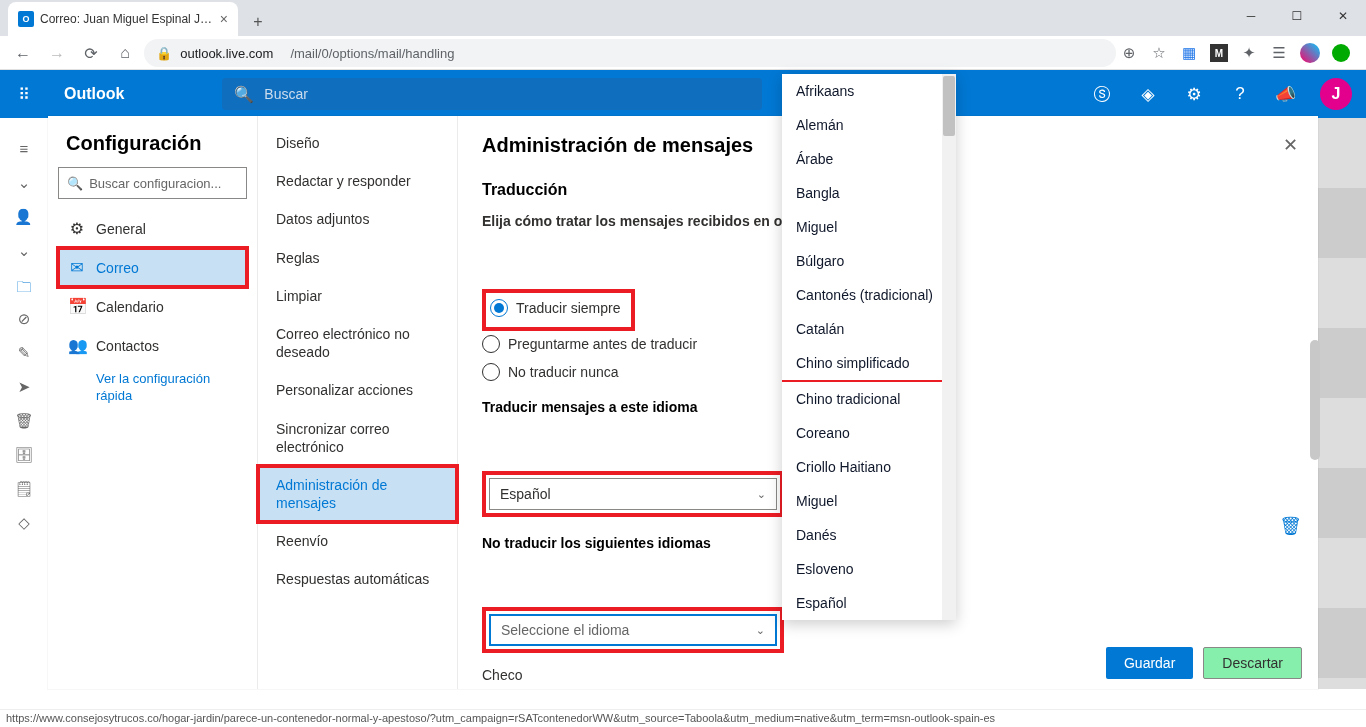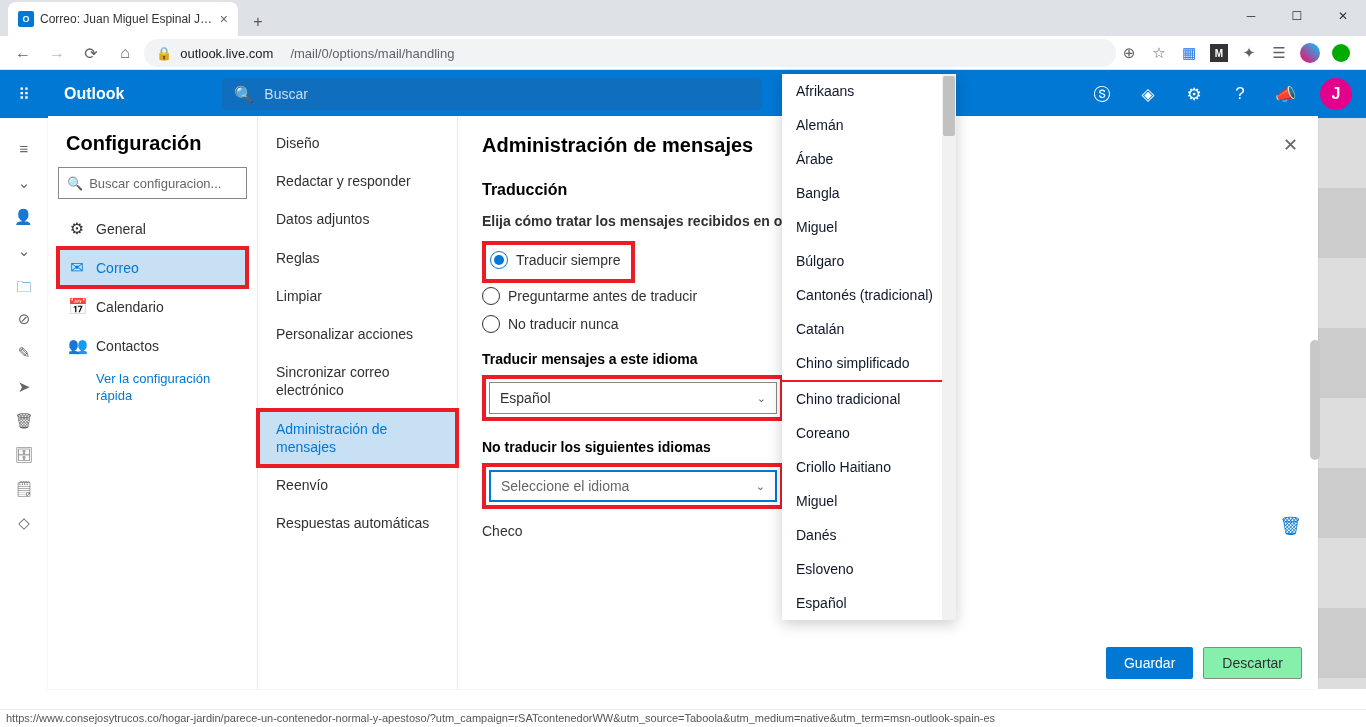--- a/index.html
+++ b/index.html
@@ -48,21 +48,21 @@
 .close-x { position: absolute; right: 20px; top: 18px; font-size: 18px; color: #666; cursor: pointer; }
 
 .col1 { width: 210px; border-right: 1px solid #edebe9; padding: 16px 10px; }
 .col1 h2 { font-size: 20px; font-weight: 600; margin-bottom: 12px; padding-left: 8px; }
 .search-settings { height: 32px; border: 1px solid #8a8886; display: flex; align-items: center; padding: 0 8px; gap: 6px; font-size: 13px; color: #666; margin-bottom: 10px; }
 .cat-item { display: flex; align-items: center; gap: 10px; padding: 10px 10px; font-size: 14px; color: #323130; cursor: pointer; }
 .cat-item.active { background: #c7e0f4; color: #0078d4; font-weight: 400; }
 .cat-item .ci-icon { font-size: 16px; width: 18px; text-align: center; }
 .view-quick { padding: 6px 10px 6px 38px; font-size: 13px; color: #0078d4; cursor: pointer; line-height: 1.3; }
 .highlight-red { outline: 4px solid #ec1c24; outline-offset: -2px; }
-.highlight-red-box { border: 4px solid #ec1c24; }
+.highlight-red-box { border: 4px solid #ec1c24; margin-top: 48px; }
 
 .col2 { width: 200px; border-right: 1px solid #edebe9; padding: 8px 0; }
 .sub-item { padding: 10px 18px; font-size: 14px; color: #323130; cursor: pointer; line-height: 1.3; }
 .sub-item.active { background: #c7e0f4; color: #0078d4; }
 
 .col3 { flex: 1; padding: 18px 24px; position: relative; overflow: visible; }
 .col3 h1 { font-size: 20px; font-weight: 600; margin-bottom: 24px; }
 .col3 h3 { font-size: 16px; font-weight: 700; margin-bottom: 14px; }
 .desc { font-size: 14px; font-weight: 600; color: #323130; margin-bottom: 12px; }
 .radio-row { display: flex; align-items: center; gap: 8px; margin-bottom: 10px; font-size: 14px; color: #323130; cursor: pointer; }
@@ -198,20 +198,21 @@
     </div>
     <div class="view-quick">Ver la configuración rápida</div>
   </div>
 
   <div class="col2">
     <div class="sub-item">Diseño</div>
     <div class="sub-item">Redactar y responder</div>
     <div class="sub-item">Datos adjuntos</div>
     <div class="sub-item">Reglas</div>
     <div class="sub-item">Limpiar</div>
+    <div class="sub-item">Correo electrónico no deseado</div>
     <div class="sub-item">Personalizar acciones</div>
     <div class="sub-item">Sincronizar correo electrónico</div>
     <div class="sub-item active highlight-red">Administración de mensajes</div>
     <div class="sub-item">Reenvío</div>
     <div class="sub-item">Respuestas automáticas</div>
   </div>
 
   <div class="col3">
     <h1>Administración de mensajes</h1>
     <h3>Traducción</h3>

